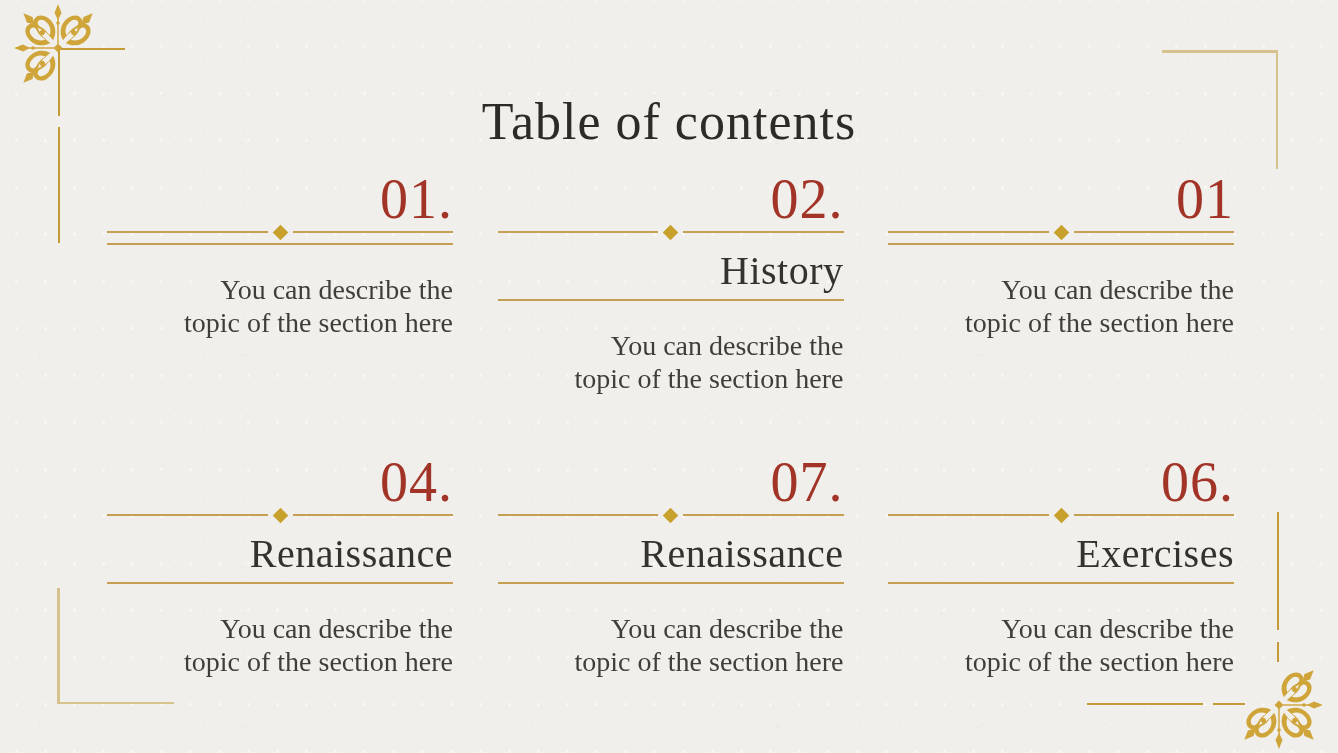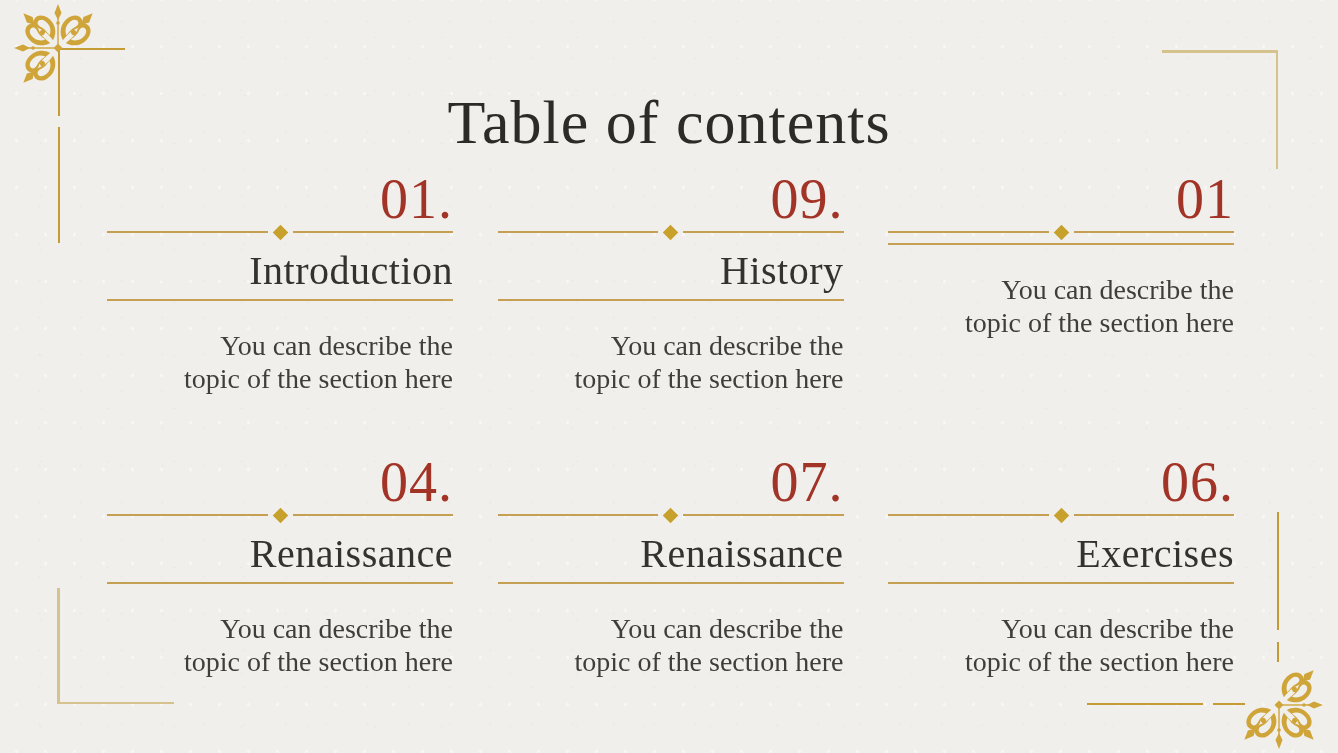--- a/index.html
+++ b/index.html
@@ -29,21 +29,21 @@
       radial-gradient(rgba(110,100,80,.045) 1px, transparent 1.3px),
       radial-gradient(rgba(110,100,80,.035) 1px, transparent 1.3px),
       radial-gradient(rgba(255,255,255,.5) 1px, transparent 1.4px);
     background-size:67px 53px, 41px 37px, 29px 47px;
     background-position:7px 11px, 19px 3px, 2px 23px;
   }
   .slide-title{
     position:absolute; left:0; right:0; top:90px;
     margin:0;
     text-align:center;
-    font-size:62px; line-height:64px; font-weight:400;
+    font-size:52px; line-height:64px; font-weight:400;
     letter-spacing:1px;
     color:var(--title-text);
     font-family:Liberation Serif, serif;
   }
   .toc-grid{
     position:absolute; left:107px; top:175px; width:1127px;
     display:grid;
     grid-template-columns:repeat(3,346px);
     column-gap:44.5px;
     row-gap:63px;
@@ -145,30 +145,29 @@
 
   <div class="toc-grid">
 
     <div class="toc-item">
       <div class="num">01.</div>
       <div class="rule-diamond">
         <span class="line"></span>
         <span class="diamond"></span>
         <span class="line"></span>
       </div>
-      <div class="item-title">Introduction</div>
-      <div class="rule"></div>
-      <div class="desc">
-        <div>You can describe the</div>
-        <div>topic of the section here</div>
-      </div>
-    </div>
-
-    <div class="toc-item">
-      <div class="num">09.</div>
+      <div class="rule"></div>
+      <div class="desc">
+        <div>You can describe the</div>
+        <div>topic of the section here</div>
+      </div>
+    </div>
+
+    <div class="toc-item">
+      <div class="num">02.</div>
       <div class="rule-diamond">
         <span class="line"></span>
         <span class="diamond"></span>
         <span class="line"></span>
       </div>
       <div class="item-title">History</div>
       <div class="rule"></div>
       <div class="desc">
         <div>You can describe the</div>
         <div>topic of the section here</div>

